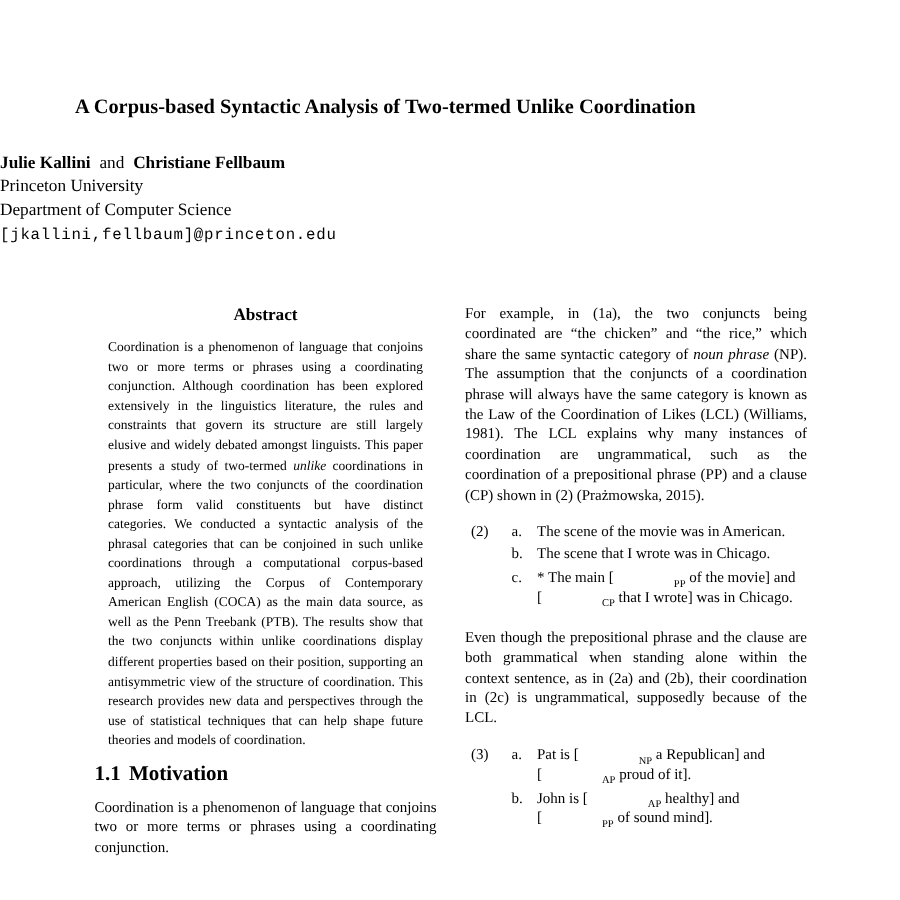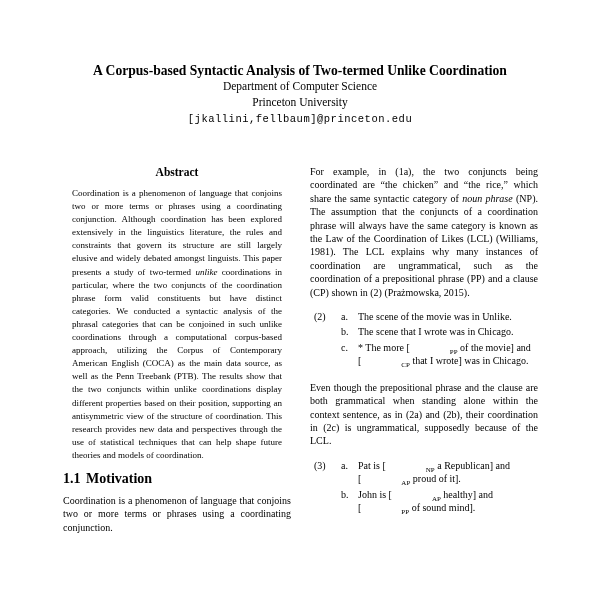--- a/index.html
+++ b/index.html
@@ -4,21 +4,21 @@
 <style>
   * { box-sizing: border-box; }
   html, body { margin: 0; padding: 0; }
   body {
     width: 600px; height: 600px; overflow: hidden;
     background: #ffffff; color: #000000;
     font-family: "Liberation Serif", "DejaVu Serif", serif;
   }
   .page { width: 600px; height: 600px; position: relative; }
 
-  .head { text-align: center; padding-top: 62px; }
+  .head { padding-top: 62px; }
   .title { font-size: 13.6px; font-weight: bold; margin: 0 50px; line-height: 17px; }
   .authors { margin-top: 23px; font-size: 11.5px; line-height: 15px; }
   .authors .nm { font-weight: bold; }
   .authors .sep { font-weight: normal; padding: 0 3px; }
   .affil { font-size: 11.5px; line-height: 15.5px; }
   .email { font-family: "Liberation Mono", "DejaVu Sans Mono", monospace; font-size: 10.5px; margin-top: 3px; letter-spacing: 0.5px; }
 
   .cols { display: flex; gap: 19px; margin: 40px 62px 0 63px; }
   .col { width: 228px; }
 
@@ -43,22 +43,27 @@
   i { font-style: italic; }
   sub { font-size: 7px; line-height: 0; padding-left: 40px; }
 </style>
 </head>
 <body>
 
 <div class="page">
 
   <div class="head">
     <h1 class="title">A Corpus-based Syntactic Analysis of Two-termed Unlike Coordination</h1>
+    <div class="authors">
+      <span class="nm">Julie Kallini</span>
+      <span class="sep">and</span>
+      <span class="nm">Christiane Fellbaum</span>
+    </div>
+    <div class="affil">Princeton University</div>
     <div class="affil">Department of Computer Science</div>
-    <div class="affil">Princeton University</div>
     <div class="email">[jkallini,fellbaum]@princeton.edu</div>
   </div>
 
   <div class="cols">
 
     <div class="col">
       <div class="abstract-h">Abstract</div>
       <p class="abstract-p"><span>Coordination is a phenomenon of language that conjoins two or more terms or phrases using a coordinating conjunction. Although coordination has been explored extensively in the linguistics literature, the rules and constraints that govern its structure are still largely elusive and widely debated amongst linguists. This paper presents a study of two-termed </span><i>unlike</i><span> coordinations in particular, where the two conjuncts of the coordination phrase form valid constituents but have distinct categories. We conducted a syntactic analysis of the phrasal categories that can be conjoined in such unlike coordinations through a computational corpus-based approach, utilizing the Corpus of Contemporary American English (COCA) as the main data source, as well as the Penn Treebank (PTB). The results show that the two conjuncts within unlike coordinations display different properties based on their position, supporting an antisymmetric view of the structure of coordination. This research provides new data and perspectives through the use of statistical techniques that can help shape future theories and models of coordination.</span></p>
 
 
@@ -70,29 +75,29 @@
     </div>
 
     <div class="col">
       <p class="body"><span>For example, in (1a), the two conjuncts being coordinated are “the chicken” and “the rice,” which share the same syntactic category of </span><i>noun phrase</i><span> (NP). The assumption that the conjuncts of a coordination phrase will always have the same category is known as the Law of the Coordination of Likes (LCL) (Williams, 1981). The LCL explains why many instances of coordination are ungrammatical, such as the coordination of a prepositional phrase (PP) and a clause (CP) shown in (2) (Prażmowska, 2015).</span></p>
 
       <div class="example">
         <div class="ex-num">(2)</div>
         <div class="ex-items">
           <div class="ex-item">
             <span class="ex-label">a.</span>
-            <span class="ex-text"><span>The scene of the movie was in Unlike.</span></span>
+            <span class="ex-text"><span>The scene of the movie was in American.</span></span>
           </div>
           <div class="ex-item">
             <span class="ex-label">b.</span>
             <span class="ex-text"><span>The scene that I wrote was in Chicago.</span></span>
           </div>
           <div class="ex-item">
             <span class="ex-label">c.</span>
-            <span class="ex-text"><span>* The more [</span><sub>PP</sub><span> of the movie] and [</span><sub>CP</sub><span> that I wrote] was in Chicago.</span></span>
+            <span class="ex-text"><span>* The main [</span><sub>PP</sub><span> of the movie] and [</span><sub>CP</sub><span> that I wrote] was in Chicago.</span></span>
           </div>
         </div>
       </div>
 
       <p class="body"><span>Even though the prepositional phrase and the clause are both grammatical when standing alone within the context sentence, as in (2a) and (2b), their coordination in (2c) is ungrammatical, supposedly because of the LCL.</span></p>
 
       <div class="example">
         <div class="ex-num">(3)</div>
         <div class="ex-items">
           <div class="ex-item">

